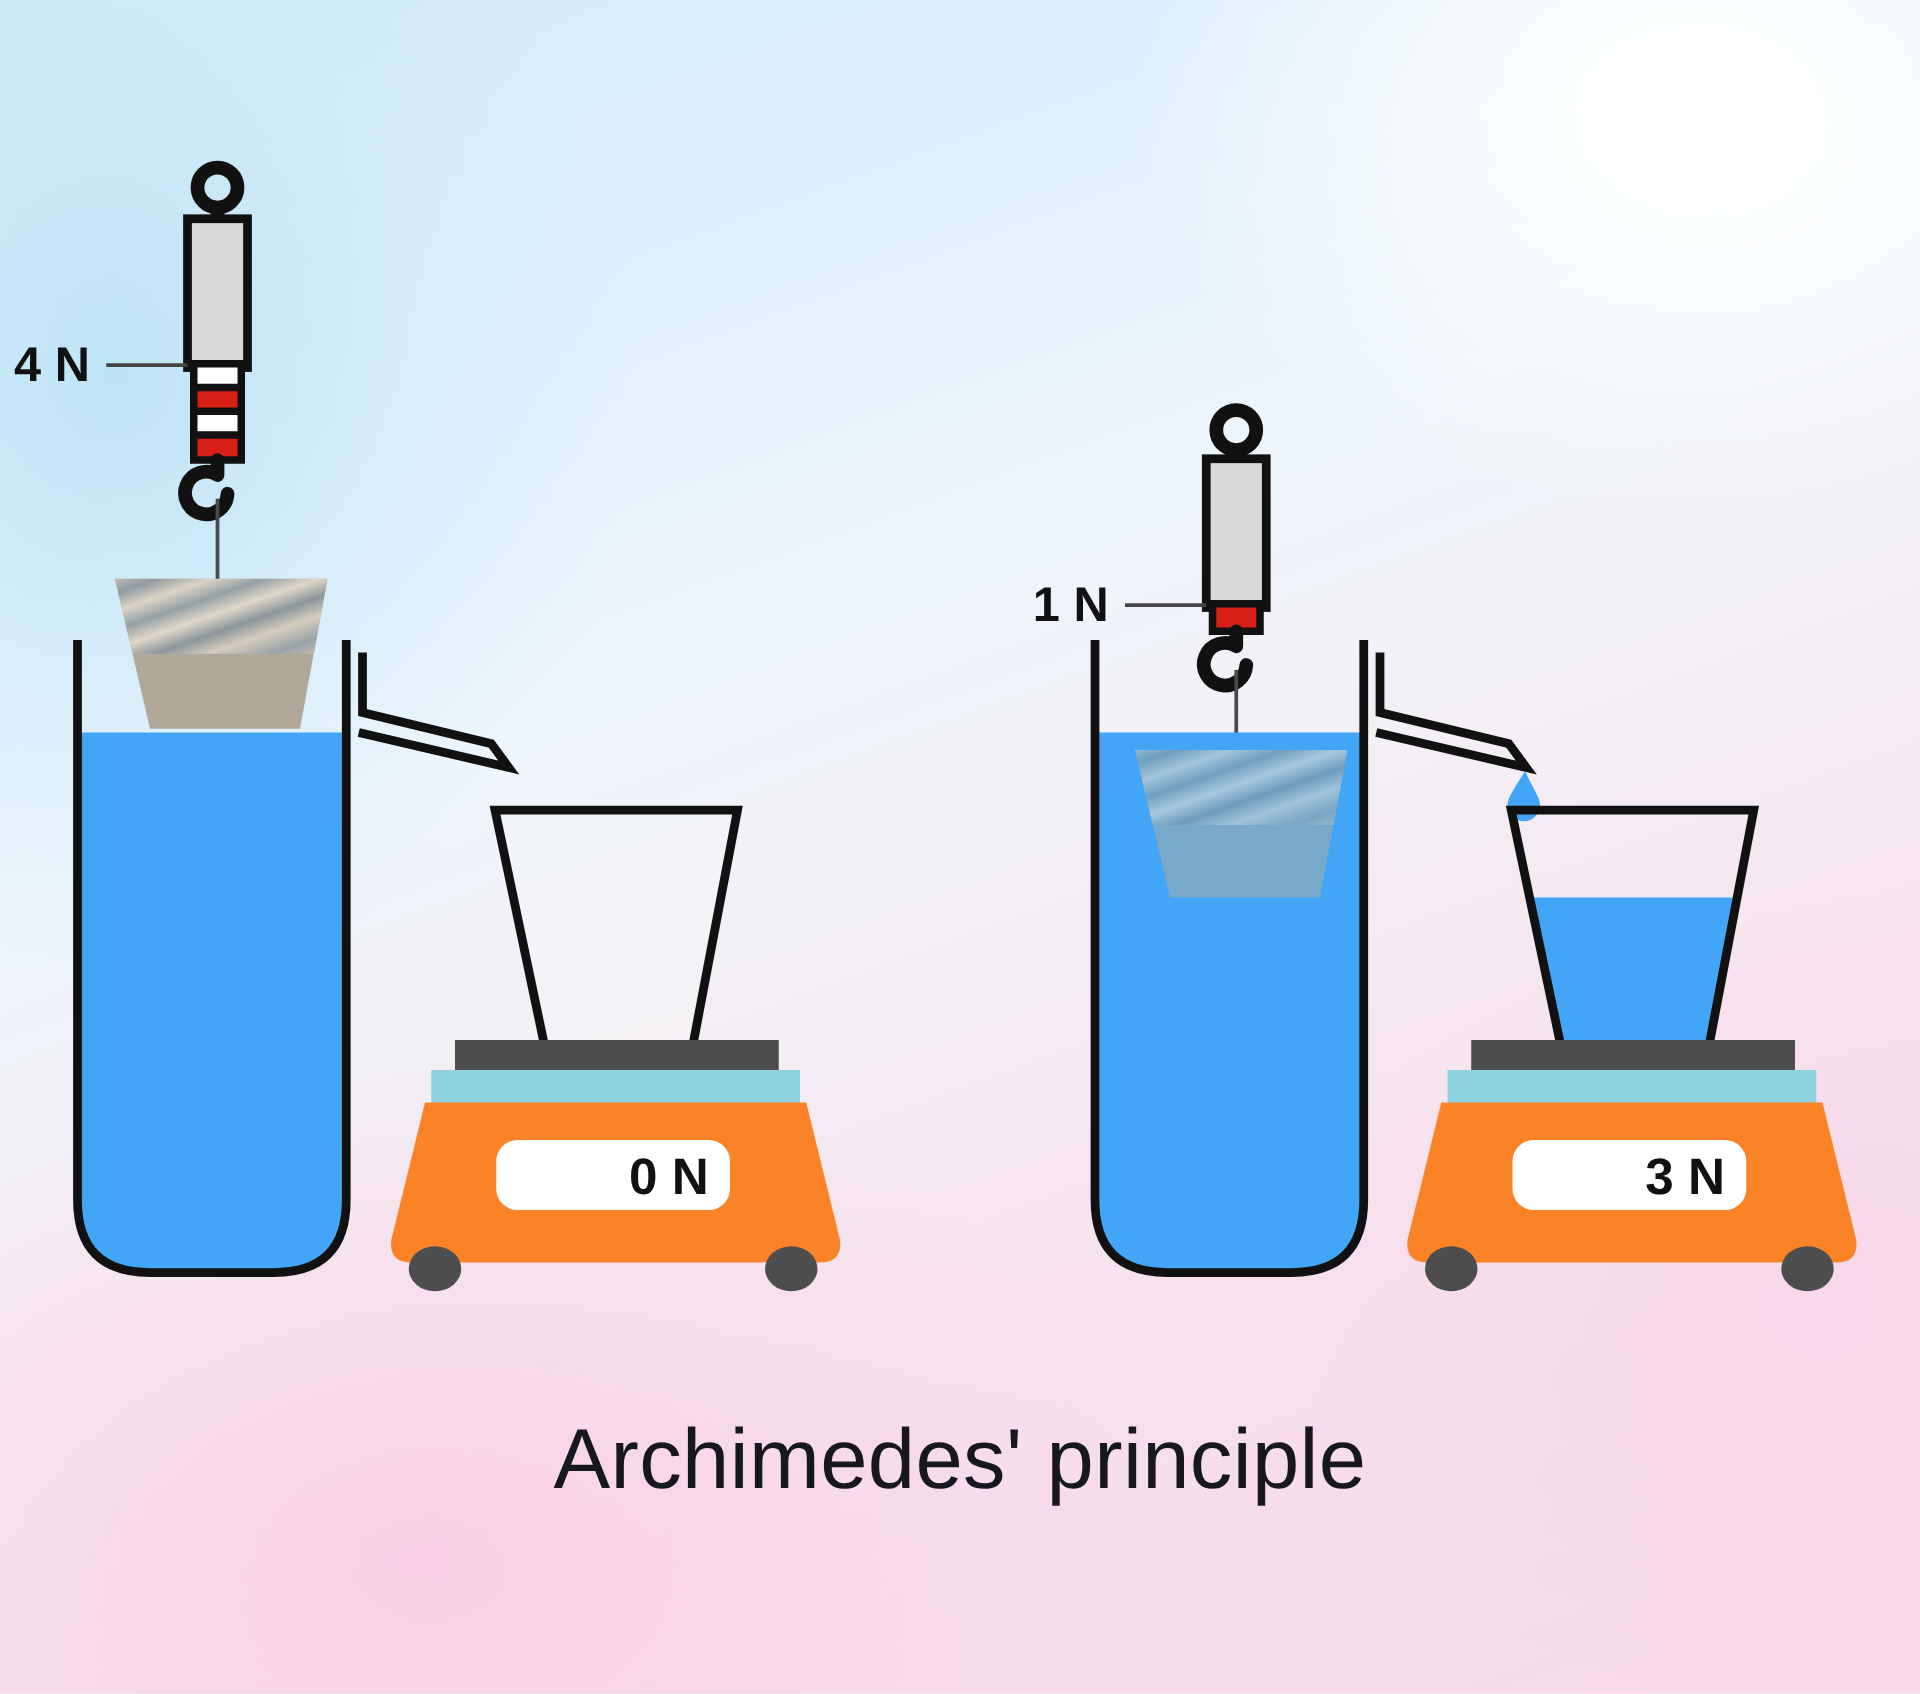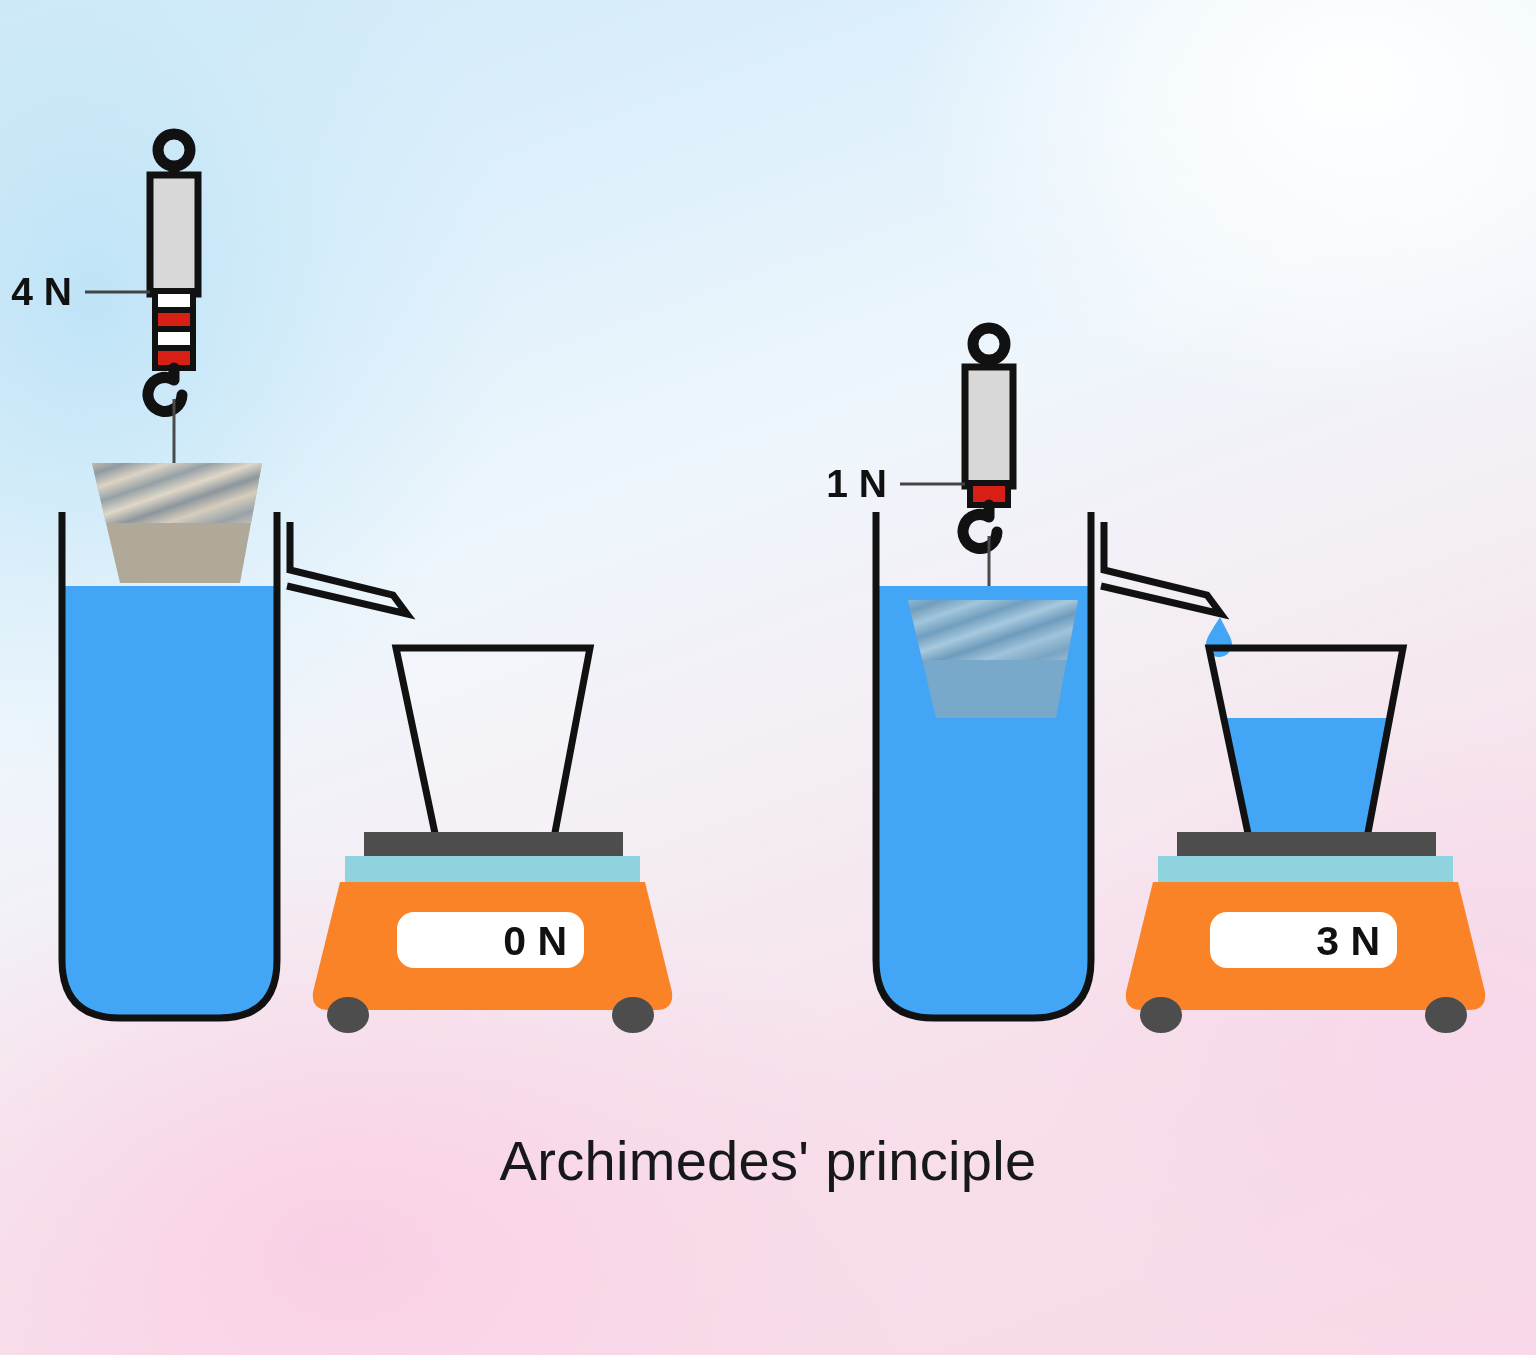--- a/index.html
+++ b/index.html
@@ -59,21 +59,21 @@
   #scene {
     position: absolute;
     inset: 0;
   }
   #title {
     position: absolute;
     left: 0;
     right: 0;
     top: 1128px;
     text-align: center;
-    font-size: 56px;
+    font-size: 68px;
     font-weight: 400;
     color: #17181c;
     letter-spacing: 0.3px;
     font-family: "Liberation Sans", sans-serif;
   }
 </style>
 </head>
 <body>
 
 <div id="stage">

